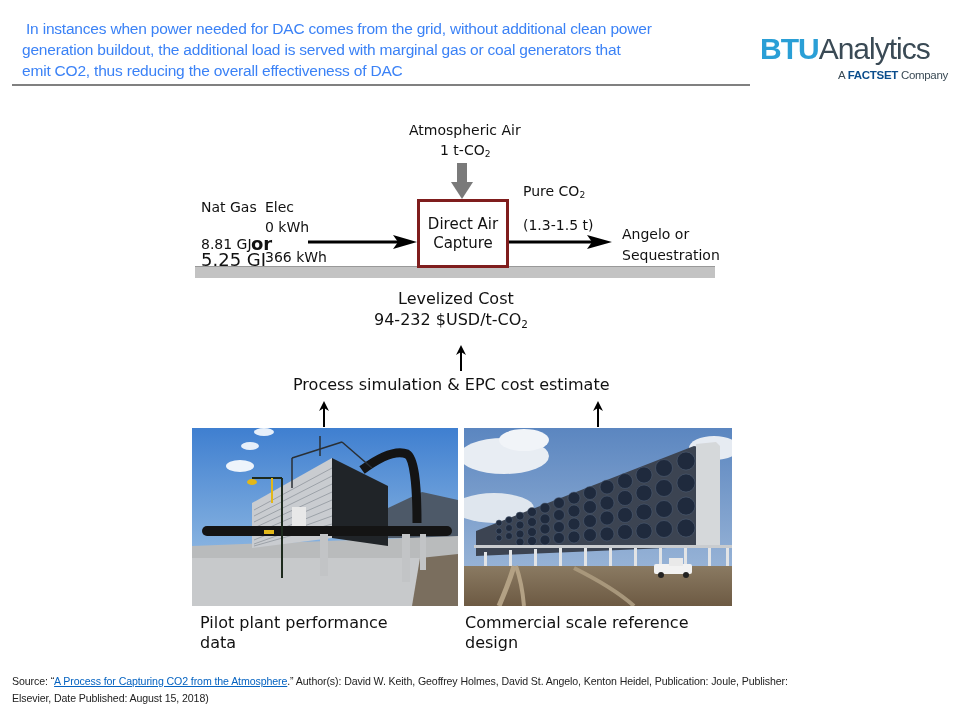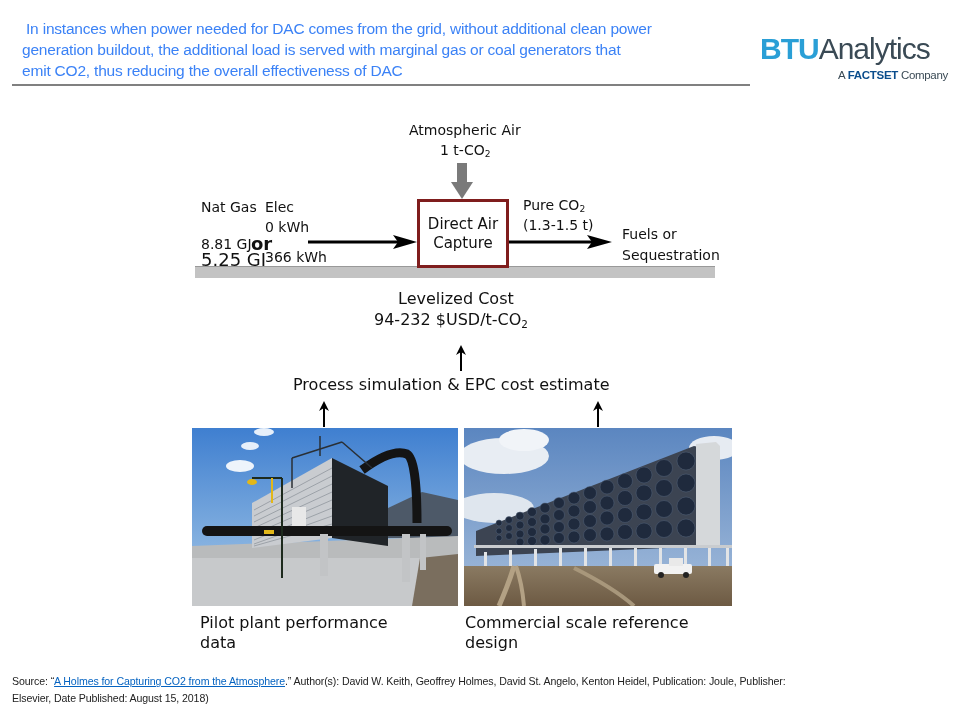--- a/index.html
+++ b/index.html
@@ -84,31 +84,31 @@
     <polygon points="85,2 109,9 85,16 90,9" fill="#000"></polygon>
   </svg>
 
   <div class="ground"></div>
 
   <div class="dac-box">
     <span class="dtext">Direct Air</span>
     <span class="dtext">Capture</span>
   </div>
 
-  <div class="dtext" style="left:523px; top:197px; font-size:14px;">
+  <div class="dtext" style="left:523px; top:183px; font-size:14px;">
     <span>Pure CO</span><sub>2</sub>
   </div>
   <div class="dtext" style="left:523px; top:217px; font-size:14px;">(1.3-1.5 t)</div>
 
   <svg style="position:absolute; left:509px; top:233px;" width="104" height="18" viewBox="0 0 104 18">
     <line x1="0" y1="9" x2="88" y2="9" stroke="#000" stroke-width="3"></line>
     <polygon points="78,2 103,9 78,16 83,9" fill="#000"></polygon>
   </svg>
 
-  <div class="dtext" style="left:622px; top:226px; font-size:14px;">Fuels or</div>
+  <div class="dtext" style="left:622px; top:226px; font-size:14px;">Angelo or</div>
   <div class="dtext" style="left:622px; top:247px; font-size:14px;">Sequestration</div>
 
   <div class="dtext" style="left:398px; top:289px; font-size:16px;">Levelized Cost</div>
   <div class="dtext" style="left:374px; top:310px; font-size:16px;">
     <span>94-232 $USD/t-CO</span><sub>2</sub>
   </div>
 
   <svg style="position:absolute; left:455px; top:345px;" width="12" height="26" viewBox="0 0 12 26">
     <line x1="6" y1="6" x2="6" y2="26" stroke="#000" stroke-width="2"></line>
     <polygon points="1,10 6,0 11,10 6,7" fill="#000"></polygon>
@@ -274,16 +274,16 @@
     <div>design</div>
   </div>
   <div class="caption" style="left:200px; top:613px;">
     <div>Pilot plant performance</div>
     <div>data</div>
   </div>
 </div>
 
 <div class="source">
   <div>
-    <span>Source: “</span><a>A Holmes for Capturing CO2 from the Atmosphere</a><span>.”  Author(s): David W. Keith, Geoffrey  Holmes, David St. Angelo, Kenton  Heidel, Publication: Joule, Publisher:</span>
+    <span>Source: “</span><a>A Process for Capturing CO2 from the Atmosphere</a><span>.”  Author(s): David W. Keith, Geoffrey  Holmes, David St. Angelo, Kenton  Heidel, Publication: Joule, Publisher:</span>
   </div>
   <div>Elsevier, Date Published: August 15, 2018)</div>
 </div>
 
 </body></html>

